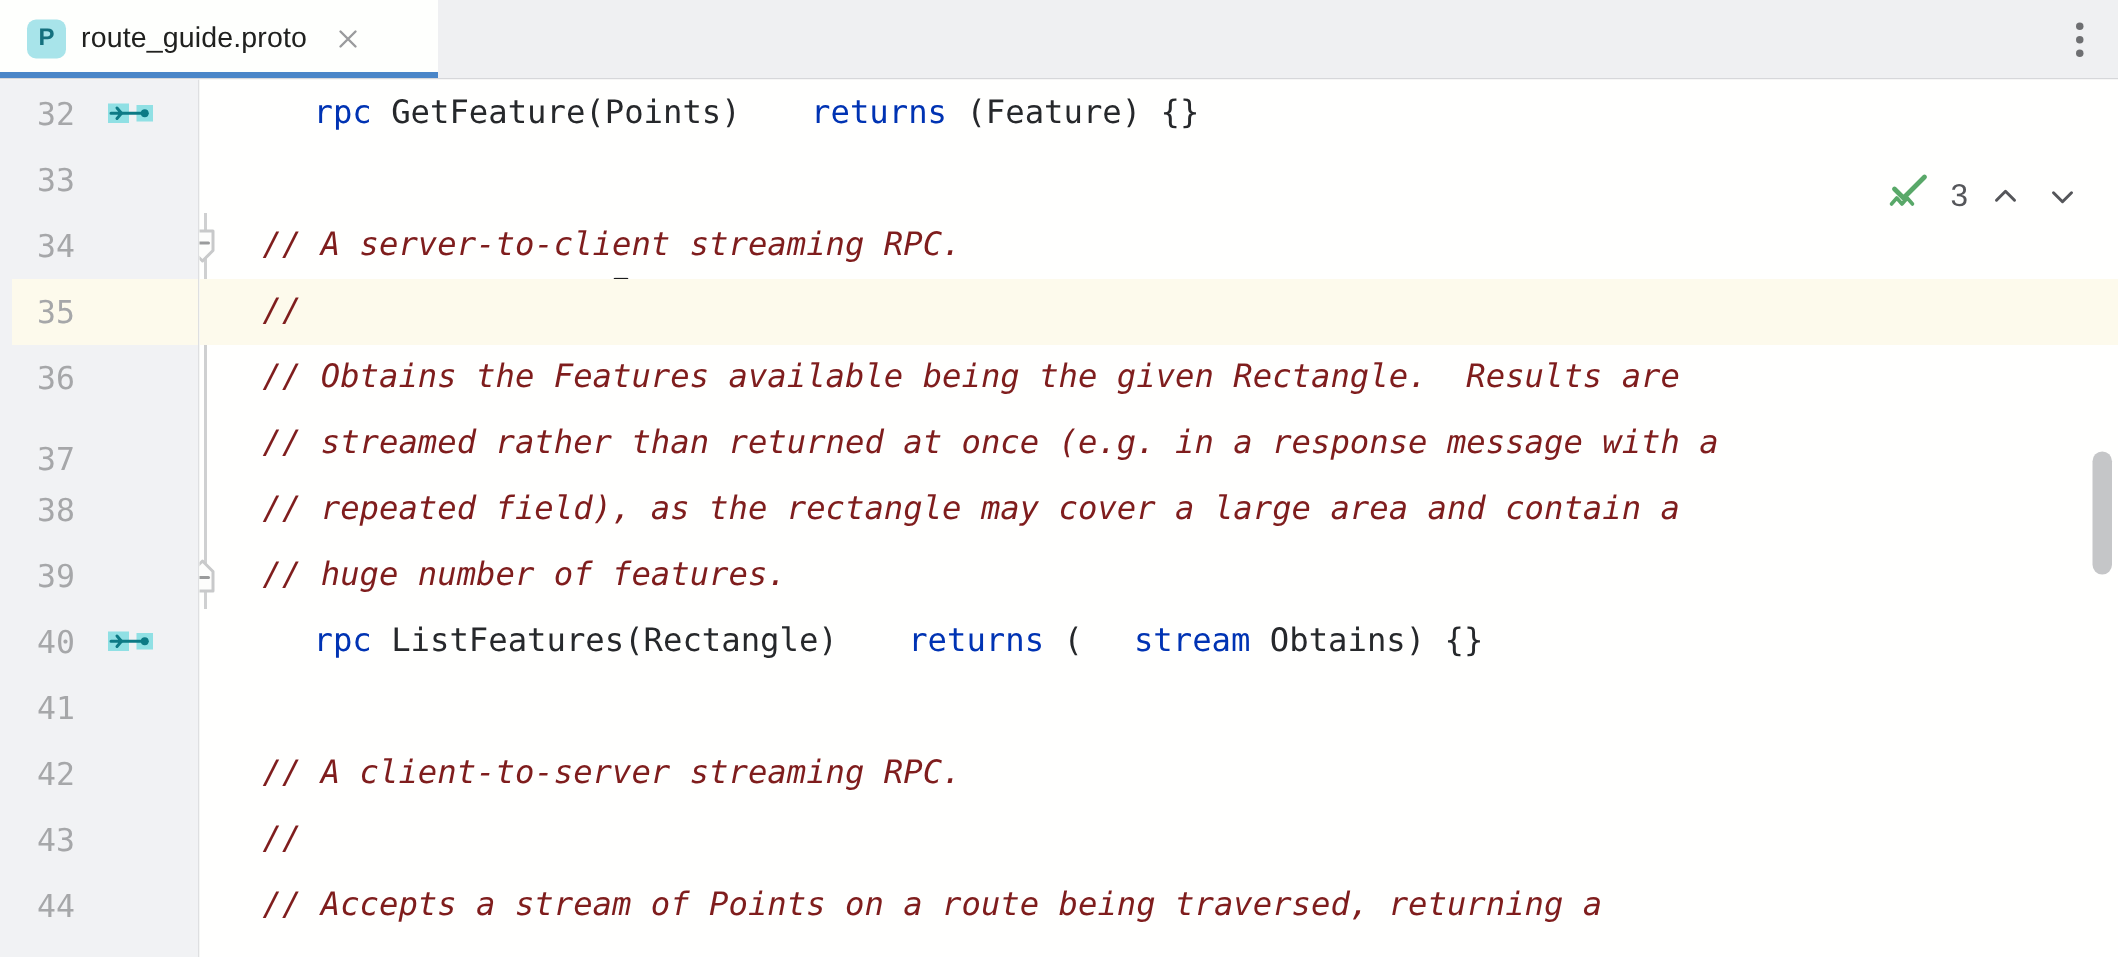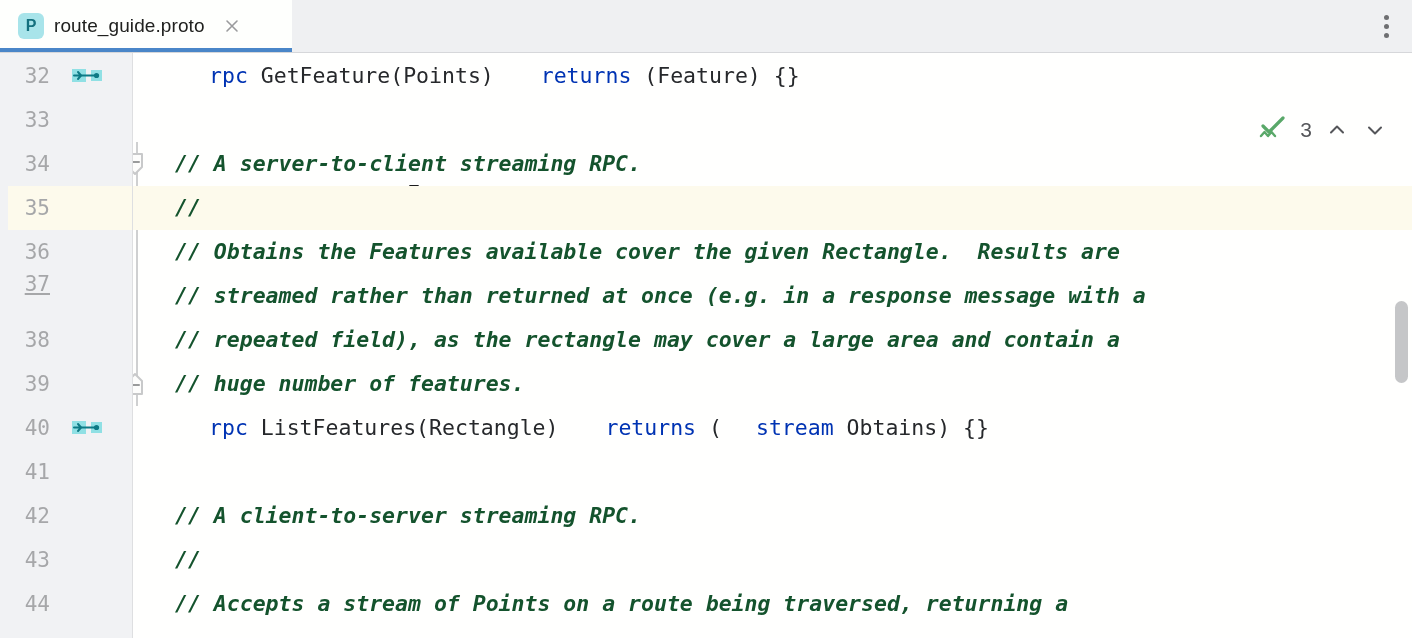--- a/index.html
+++ b/index.html
@@ -197,21 +197,21 @@
   .row.hl { background: #fdfaec; }
 
   .row .txt {
     position: absolute;
     left: 42px;
     top: 0;
   }
 
   .kw { color: #0033b3; margin-left: 34px; }
   .id { color: #26282b; }
-  .cm { color: #14532d; font-style: italic; font-weight: bold; }
+  .cm { color: #7f1d1d; font-style: italic; }
 
   
   .mouse-caret {
     position: absolute;
     width: 14px;
     height: 26px;
     pointer-events: none;
   }
 
   
@@ -290,21 +290,21 @@
         <div class="lineno" style="top: 1px;">32</div>
         <div class="grow" style="top: 45px;"></div>
         <div class="lineno" style="top: 45px;">33</div>
         <div class="grow" style="top: 89px;"></div>
         <div class="lineno" style="top: 89px;">34</div>
         <div class="grow hl" style="top: 133px;"></div>
         <div class="lineno" style="top: 133px;">35</div>
         <div class="grow" style="top: 177px;"></div>
         <div class="lineno" style="top: 177px; margin-left: 33px;">36</div>
         <div class="grow" style="top: 221px;"></div>
-        <div class="lineno" style="top: 209px; text-decoration: underline;">37</div>
+        <div class="lineno" style="top: 231px;">37</div>
         <div class="grow" style="top: 265px;"></div>
         <div class="lineno" style="top: 265px;">38</div>
         <div class="grow" style="top: 309px;"></div>
         <div class="lineno" style="top: 309px;">39</div>
         <div class="grow" style="top: 353px;"></div>
         <div class="lineno" style="top: 353px;">40</div>
         <div class="grow" style="top: 397px;"></div>
         <div class="lineno" style="top: 397px;">41</div>
         <div class="grow" style="top: 441px;"></div>
         <div class="lineno" style="top: 441px;">42</div>
@@ -366,21 +366,21 @@
             <path d="M5 8.5 L11 14.5 L17 8.5" stroke="#55565a" stroke-width="2" fill="none" stroke-linecap="round" stroke-linejoin="round"></path>
           </svg>
         </span>
       </div>
 
       <div id="code-lines">
           <div class="row" style="top: 1px;"><span class="txt"><span class="kw">rpc</span><span class="id"> GetFeature(Points) </span><span class="kw">returns</span><span class="id"> (Feature) {}</span></span></div>
           <div class="row" style="top: 45px;"><span class="txt"></span></div>
           <div class="row" style="top: 89px;"><span class="txt"><span class="cm">// A server-to-client streaming RPC.</span></span></div>
           <div class="row hl" style="top: 133px;"><span class="txt"><span class="cm">//</span></span></div>
-          <div class="row" style="top: 177px;"><span class="txt"><span class="cm">// Obtains the Features available cover the given Rectangle.  Results are</span></span></div>
+          <div class="row" style="top: 177px;"><span class="txt"><span class="cm">// Obtains the Features available being the given Rectangle.  Results are</span></span></div>
           <div class="row" style="top: 221px;"><span class="txt"><span class="cm">// streamed rather than returned at once (e.g. in a response message with a</span></span></div>
           <div class="row" style="top: 265px;"><span class="txt"><span class="cm">// repeated field), as the rectangle may cover a large area and contain a</span></span></div>
           <div class="row" style="top: 309px;"><span class="txt"><span class="cm">// huge number of features.</span></span></div>
           <div class="row" style="top: 353px;"><span class="txt"><span class="kw">rpc</span><span class="id"> ListFeatures(Rectangle) </span><span class="kw">returns</span><span class="id"> (</span><span class="kw">stream</span><span class="id"> Obtains) {}</span></span></div>
           <div class="row" style="top: 397px;"><span class="txt"></span></div>
           <div class="row" style="top: 441px;"><span class="txt"><span class="cm">// A client-to-server streaming RPC.</span></span></div>
           <div class="row" style="top: 485px;"><span class="txt"><span class="cm">//</span></span></div>
           <div class="row" style="top: 529px;"><span class="txt"><span class="cm">// Accepts a stream of Points on a route being traversed, returning a</span></span></div>
         </div>
 

